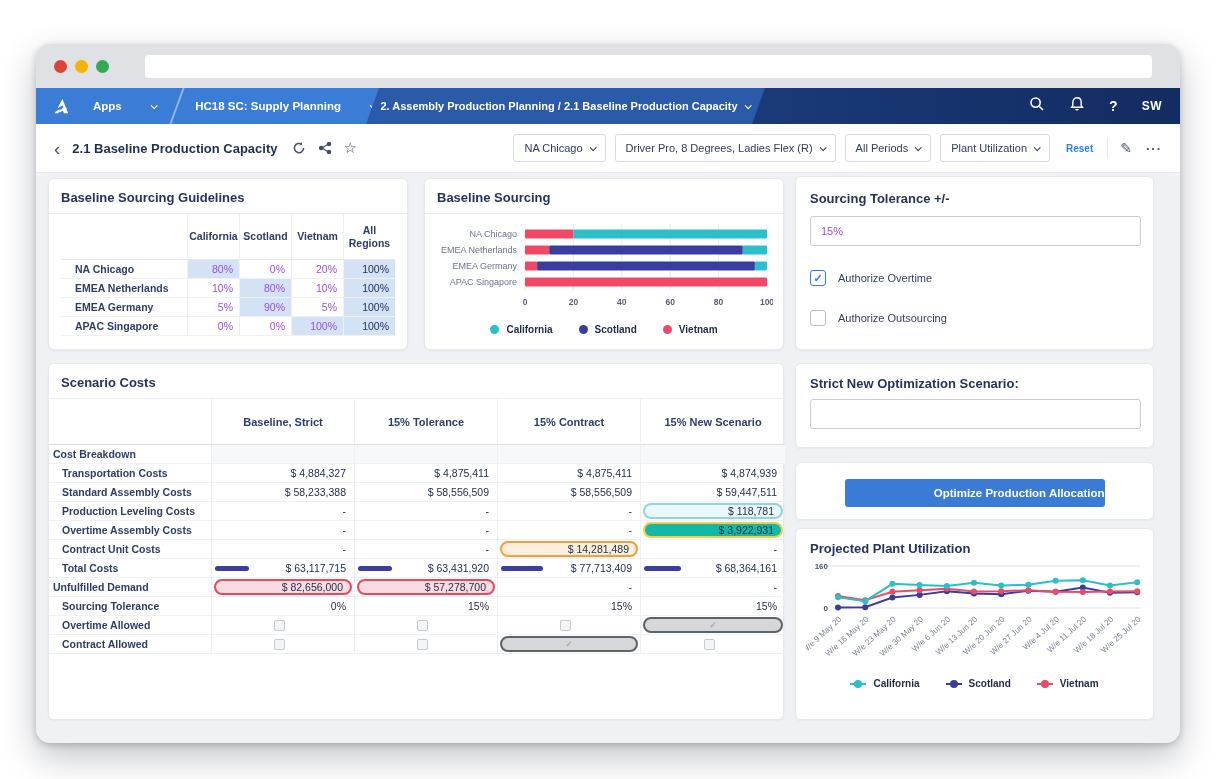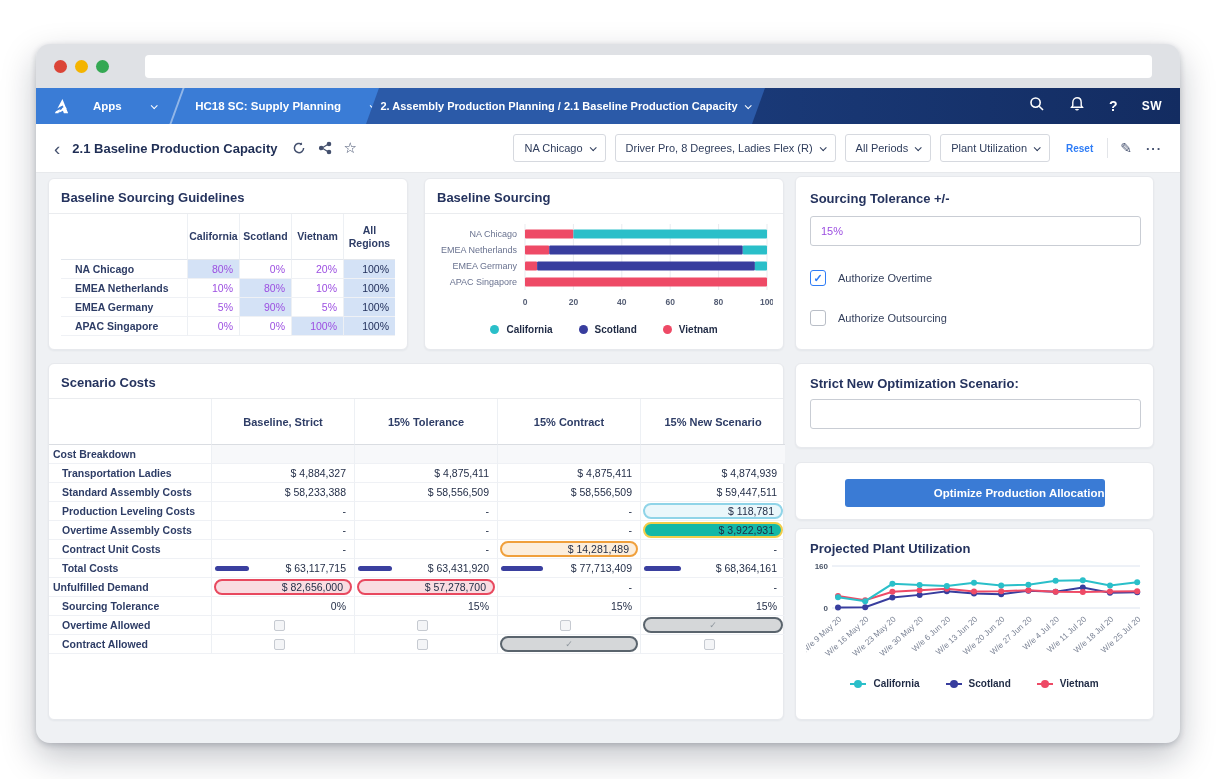--- a/index.html
+++ b/index.html
@@ -284,21 +284,21 @@
           <div class="s-h"></div>
           <div class="s-h">Baseline, Strict</div>
           <div class="s-h">15% Tolerance</div>
           <div class="s-h">15% Contract</div>
           <div class="s-h">15% New Scenario</div>
           <div class="s-lab">Cost Breakdown</div>
           <div class="s-c sec"></div>
           <div class="s-c sec"></div>
           <div class="s-c sec"></div>
           <div class="s-c sec"></div>
-          <div class="s-lab ind">Transportation Ladies</div>
+          <div class="s-lab ind">Transportation Costs</div>
           <div class="s-c">$ 4,884,327</div>
           <div class="s-c">$ 4,875,411</div>
           <div class="s-c">$ 4,875,411</div>
           <div class="s-c">$ 4,874,939</div>
           <div class="s-lab ind">Standard Assembly Costs</div>
           <div class="s-c">$ 58,233,388</div>
           <div class="s-c">$ 58,556,509</div>
           <div class="s-c">$ 58,556,509</div>
           <div class="s-c">$ 59,447,511</div>
           <div class="s-lab ind">Production Leveling Costs</div>

